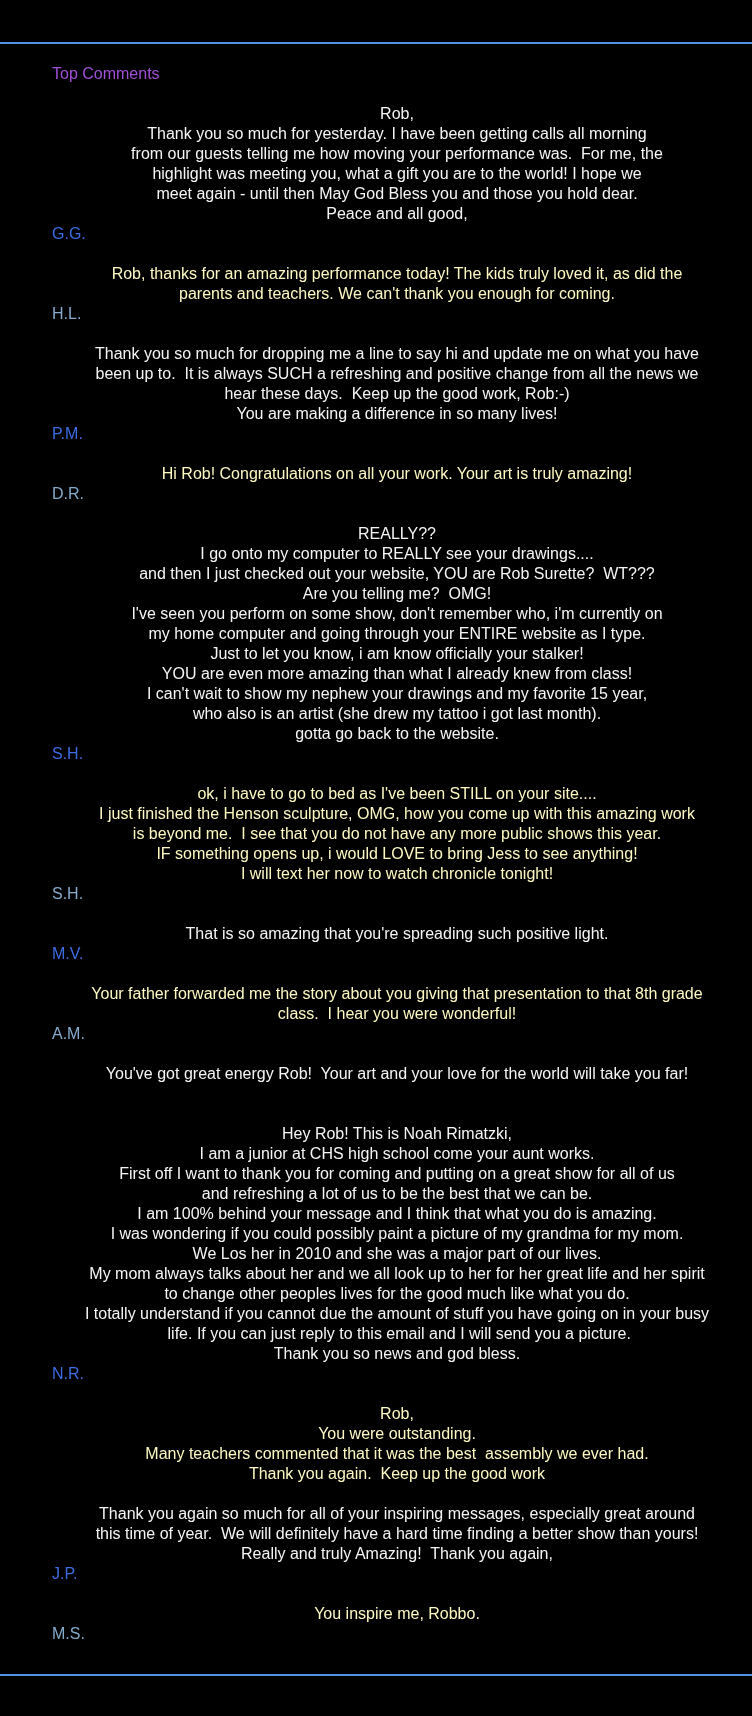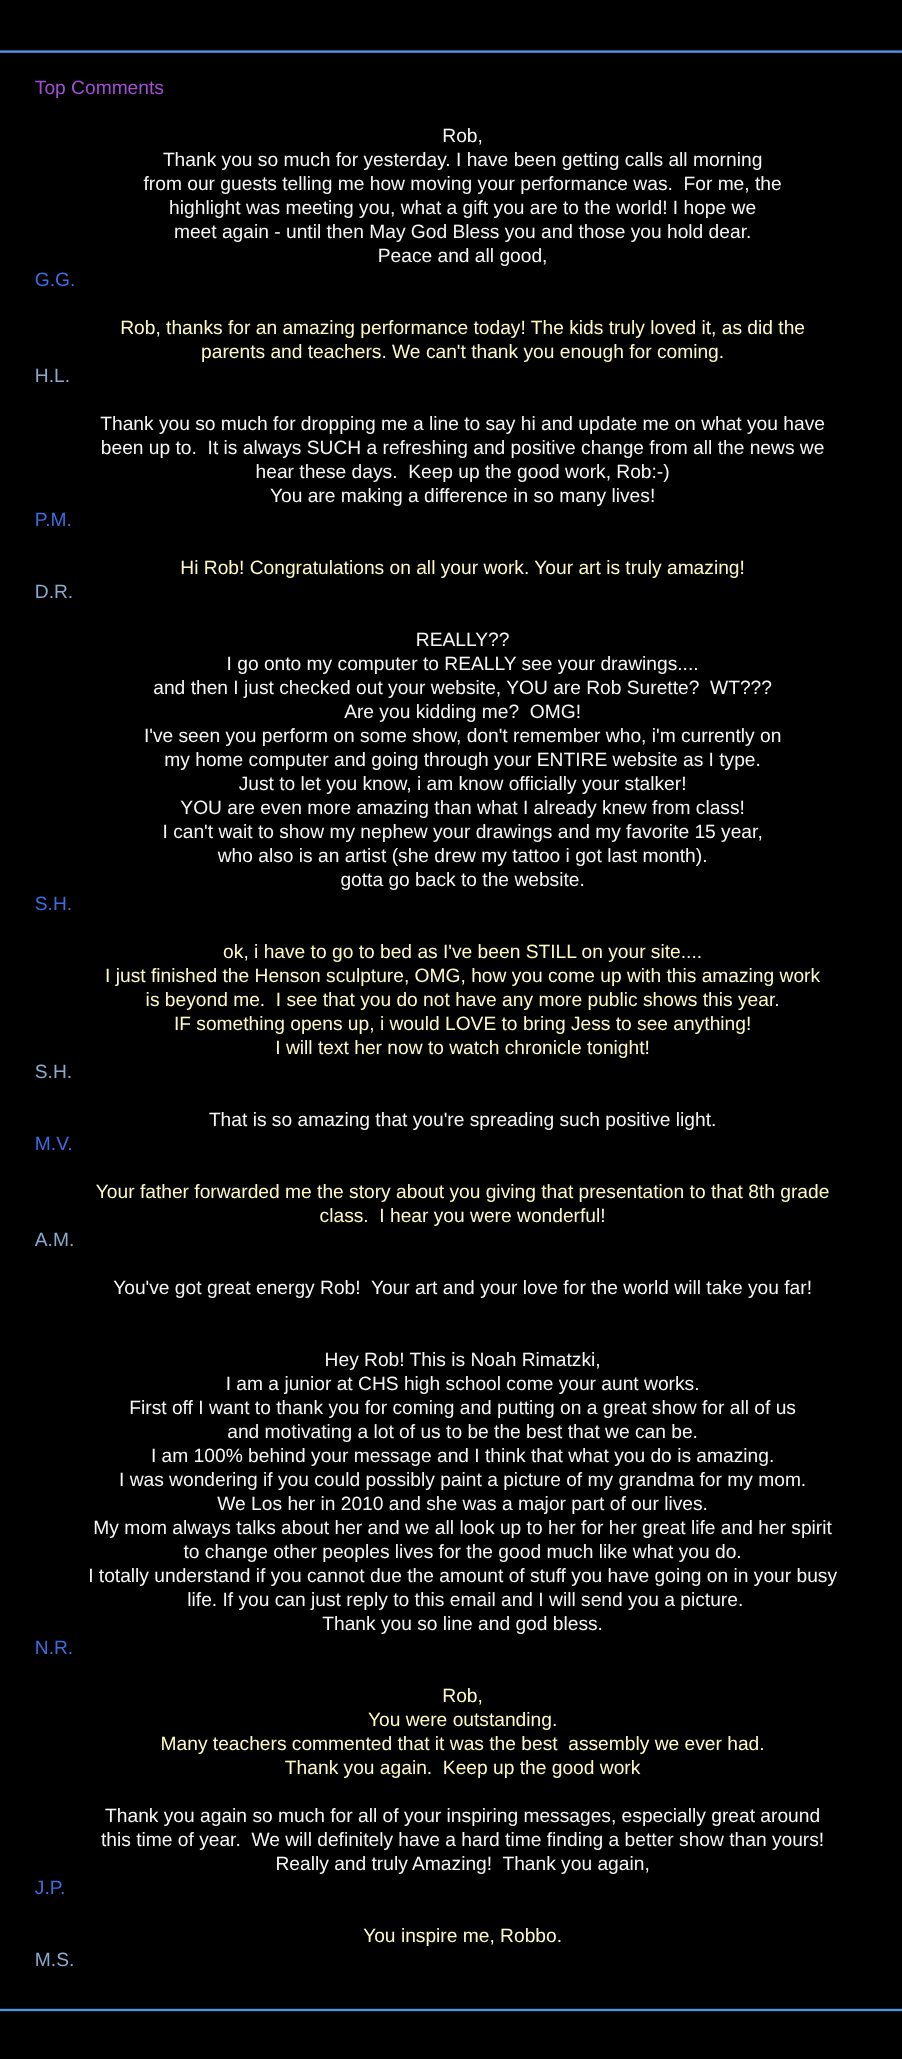--- a/index.html
+++ b/index.html
@@ -20,21 +20,21 @@
     position: absolute;
     left: 0;
     width: 752px;
     height: 2px;
     background: #4f94e4;
   }
   #top-rule { top: 42px; }
   #bottom-rule { top: 1674px; }
   #content {
     position: absolute;
-    left: 29px;
+    left: 52px;
     top: 64px;
     right: 10px;
   }
   .page-title {
     color: #a14fd6;
     margin-bottom: 20px; 
     white-space: pre;
   }
   .comment {
     margin-bottom: 20px; 
@@ -83,21 +83,21 @@
         <div class="initials bright">P.M.</div>
       </div>
       <div class="comment gray">
         <div class="line">Hi Rob! Congratulations on all your work. Your art is truly amazing!</div>
         <div class="initials muted">D.R.</div>
       </div>
       <div class="comment white">
         <div class="line">REALLY??</div>
         <div class="line">I go onto my computer to REALLY see your drawings....</div>
         <div class="line">and then I just checked out your website, YOU are Rob Surette?  WT???</div>
-        <div class="line">Are you kidding me?  OMG!</div>
+        <div class="line">Are you telling me?  OMG!</div>
         <div class="line">I've seen you perform on some show, don't remember who, i'm currently on</div>
         <div class="line">my home computer and going through your ENTIRE website as I type.</div>
         <div class="line">Just to let you know, i am know officially your stalker!</div>
         <div class="line">YOU are even more amazing than what I already knew from class!</div>
         <div class="line">I can't wait to show my nephew your drawings and my favorite 15 year,</div>
         <div class="line">who also is an artist (she drew my tattoo i got last month).</div>
         <div class="line">gotta go back to the website.</div>
         <div class="initials bright">S.H.</div>
       </div>
       <div class="comment gray">
@@ -117,29 +117,29 @@
         <div class="line">class.  I hear you were wonderful!</div>
         <div class="initials muted">A.M.</div>
       </div>
       <div class="comment white extra-gap">
         <div class="line">You've got great energy Rob!  Your art and your love for the world will take you far!</div>
       </div>
       <div class="comment white">
         <div class="line">Hey Rob! This is Noah Rimatzki,</div>
         <div class="line">I am a junior at CHS high school come your aunt works.</div>
         <div class="line">First off I want to thank you for coming and putting on a great show for all of us</div>
-        <div class="line">and motivating a lot of us to be the best that we can be.</div>
+        <div class="line">and refreshing a lot of us to be the best that we can be.</div>
         <div class="line">I am 100% behind your message and I think that what you do is amazing.</div>
         <div class="line">I was wondering if you could possibly paint a picture of my grandma for my mom.</div>
         <div class="line">We Los her in 2010 and she was a major part of our lives.</div>
         <div class="line">My mom always talks about her and we all look up to her for her great life and her spirit</div>
         <div class="line">to change other peoples lives for the good much like what you do.</div>
         <div class="line">I totally understand if you cannot due the amount of stuff you have going on in your busy</div>
         <div class="line"> life. If you can just reply to this email and I will send you a picture.</div>
-        <div class="line">Thank you so line and god bless.</div>
+        <div class="line">Thank you so news and god bless.</div>
         <div class="initials bright">N.R.</div>
       </div>
       <div class="comment gray">
         <div class="line">Rob,</div>
         <div class="line">You were outstanding.</div>
         <div class="line">Many teachers commented that it was the best  assembly we ever had.</div>
         <div class="line">Thank you again.  Keep up the good work</div>
       </div>
       <div class="comment white">
         <div class="line">Thank you again so much for all of your inspiring messages, especially great around</div>

